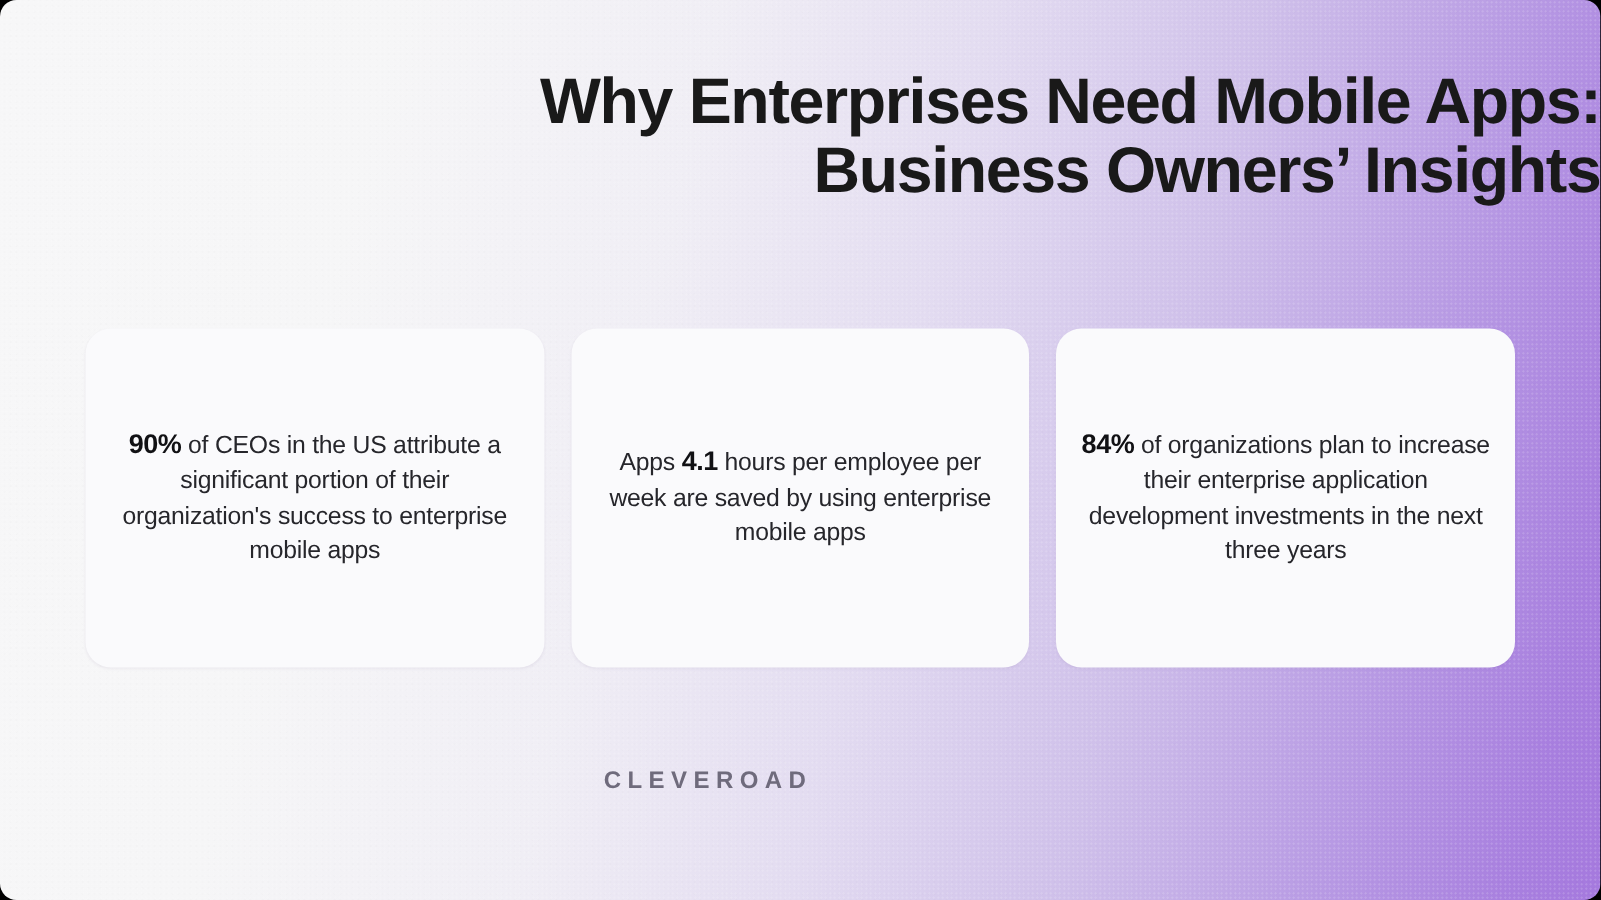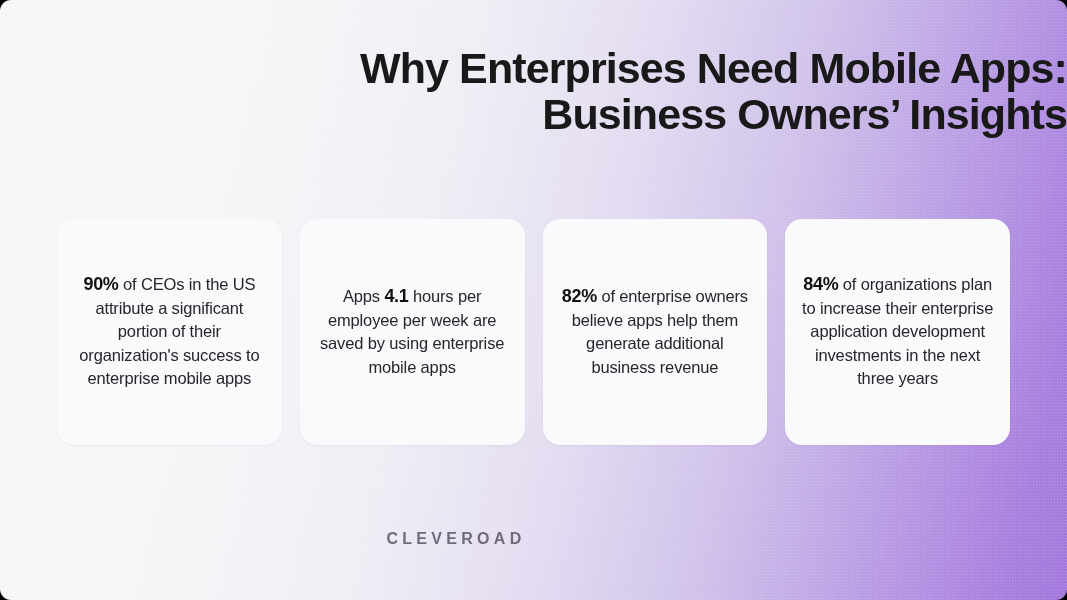--- a/index.html
+++ b/index.html
@@ -103,25 +103,26 @@
   }
   .card-text .stat {
     font-weight: 700;
     color: #111114;
     font-size: 18px;
     letter-spacing: -0.3px;
   }
 
   .footer {
     position: absolute;
-    top: 530px;
+    top: 512px;
     left: 0;
     width: 912px;
     text-align: center;
     z-index: 3;
+    padding-left: 16px;
   }
   .brand {
     display: inline-block;
     color: #6f6b7c;
     font-family: "Liberation Sans", sans-serif;
     font-weight: 700;
     font-size: 16px;
     letter-spacing: 4.3px;
   }
 </style>
@@ -142,25 +143,20 @@
         <span></span><span class="stat">90%</span><span> of CEOs in the US attribute a significant portion of their organization's success to enterprise mobile apps</span>
       </div>
     </div>
 
     <div class="card">
       <div class="card-text">
         <span>Apps </span><span class="stat">4.1</span><span> hours per employee per week are saved by using enterprise mobile apps</span>
       </div>
     </div>
 
-    <div class="card">
-      <div class="card-text">
-        <span></span><span class="stat">82%</span><span> of enterprise owners believe apps help them generate additional business revenue</span>
-      </div>
-    </div>
 
     <div class="card">
       <div class="card-text">
         <span></span><span class="stat">84%</span><span> of organizations plan to increase their enterprise application development investments in the next three years</span>
       </div>
     </div>
 
   </div>
 
   <div class="footer">

